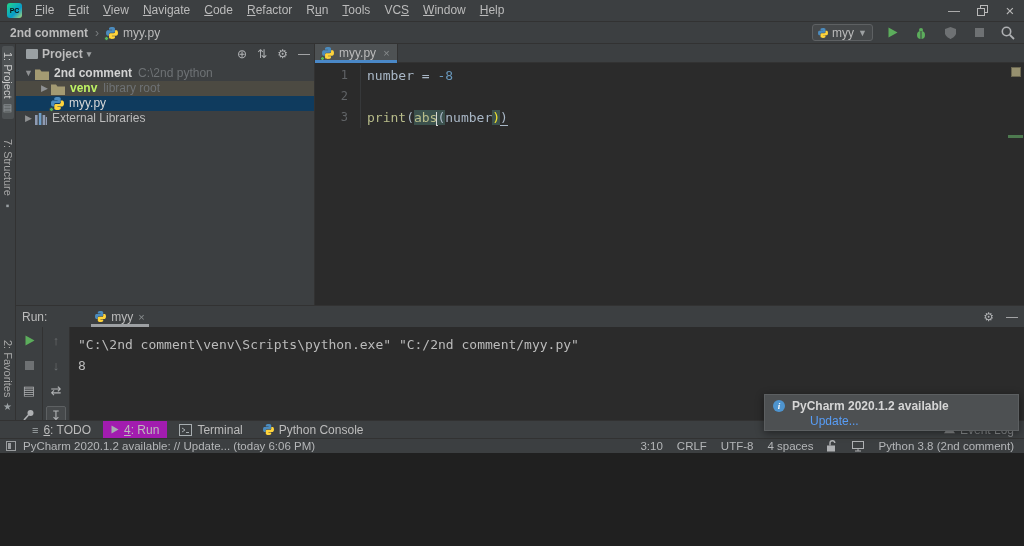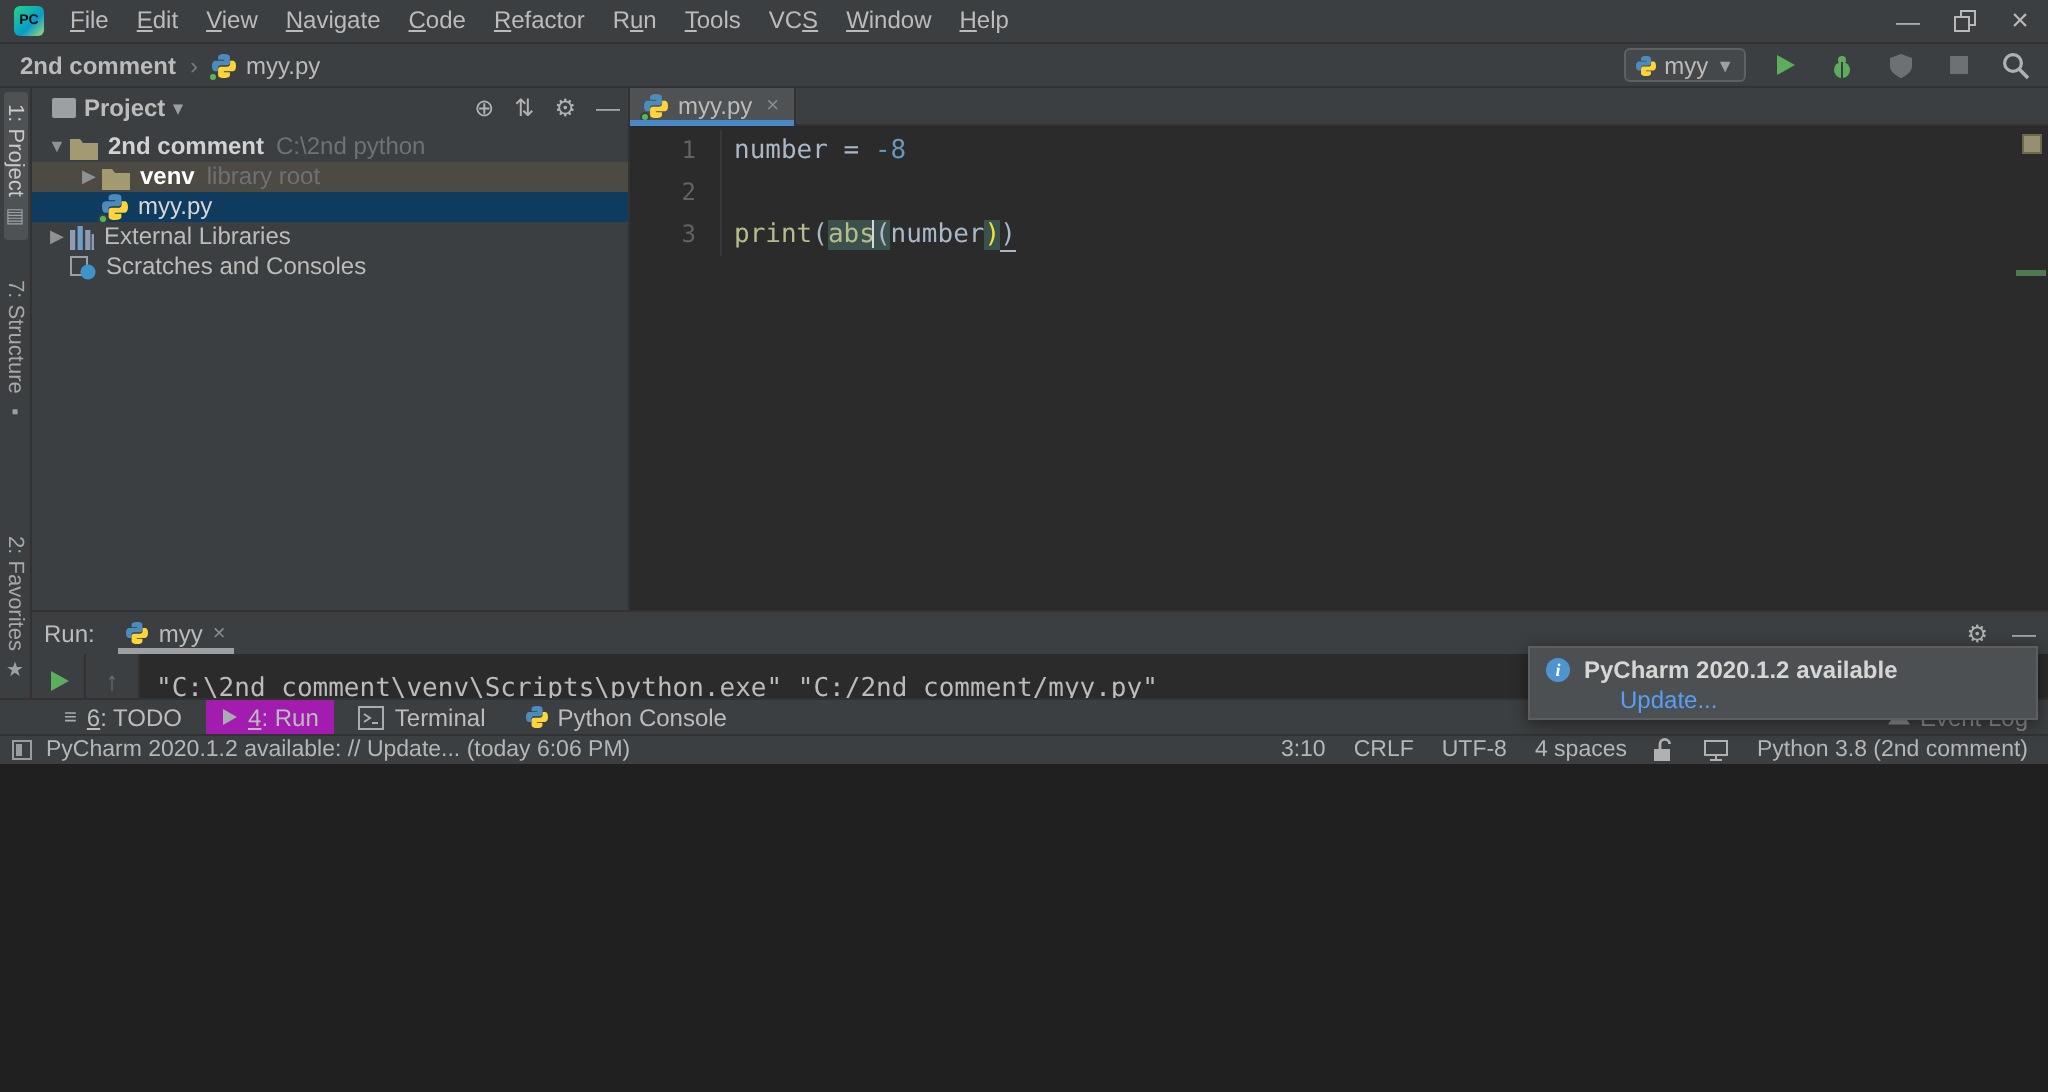--- a/index.html
+++ b/index.html
@@ -1,18 +1,18 @@
 <!DOCTYPE html>
 <html><head>
 <meta charset="utf-8">
 <style>
   * { margin:0; padding:0; box-sizing:border-box; }
   html,body { background:#202020; }
   .window {
-    position:relative; width:1024px; height:382px; overflow:hidden;
+    position:relative; width:1024px; height:453px; overflow:hidden;
     background:#3c3f41; color:#bbbbbb;
     font-family:"Liberation Sans", sans-serif; font-size:12px;
     display:flex; flex-direction:column;
   }
   svg { display:block; }
   u { text-decoration:underline; }
 
   
   .titlebar { height:22px; flex:0 0 22px; display:flex; align-items:center; background:#3c3f41; border-bottom:1px solid #323232; }
   .logo { width:15px; height:15px; margin:0 6px 0 7px; border-radius:3px;
@@ -53,21 +53,21 @@
   .project-title { display:flex; align-items:center; gap:4px; font-weight:bold; color:#bcbcbc; }
   .ph-icons { margin-left:auto; display:flex; align-items:center; gap:10px; color:#afb1b3; font-size:12px; }
   .tree { padding-top:2px; }
   .tree-row { height:15px; display:flex; align-items:center; font-size:12px; line-height:15px; white-space:nowrap; }
   .tree-row .arrow { width:13px; text-align:center; color:#8f9193; font-size:9px; flex:0 0 13px; }
   .tree-row .t-icon { margin-right:5px; display:inline-flex; }
   .tree-row .t-name { color:#bcbcbc; }
   .tree-row .t-suffix { color:#6e7275; margin-left:6px; }
   .tree-row.root .t-name { font-weight:bold; color:#d2d2d2; }
   .tree-row.library { background:#4c4a42; }
-  .tree-row.library .t-name { font-weight:bold; color:#ffffff; }
+  .tree-row.library .t-name { font-weight:bold; color:#bef264; }
   .tree-row.selected { background:#0f3b5e; }
   .tree-row.selected .t-name { color:#d8d8d8; }
 
   
   .editor { flex:1 1 auto; display:flex; flex-direction:column; min-width:0; position:relative; }
   .tabbar { height:19px; flex:0 0 19px; background:#3c3f41; border-bottom:1px solid #323232; display:flex; }
   .tab { display:flex; align-items:center; gap:5px; padding:0 7px; background:#4e5254; border-right:1px solid #323232; position:relative; }
   .tab.active::after { content:""; position:absolute; left:0; right:0; bottom:-1px; height:3px; background:#4a88c7; }
   .tab .close { color:#888c8e; font-size:11px; margin-left:2px; }
   .ed-body { flex:1 1 auto; background:#2b2b2b; font-family:"DejaVu Sans Mono", monospace; font-size:13px; position:relative; padding-top:2px; }
@@ -75,21 +75,21 @@
   .ln { width:46px; flex:0 0 46px; text-align:right; padding-right:12px; color:#606366; border-right:1px solid #36383a; font-size:12px; }
   .lc { padding-left:6px; white-space:pre; color:#a9b7c6; }
   .tk-id { color:#a9b7c6;text-align:right; } .tk-num { color:#6897bb; } .tk-bi { color:#b8bc8a; }
   .tk-y { color:#efe32d; } .tk-hl { background:#3b514d; } .tk-ul { border-bottom:1px solid #a9b7c6; }
   .caret { display:inline-block; width:2px; height:14px; background:#d8d8d8; vertical-align:middle; margin:0 -1px; }
   .insp-badge { position:absolute; top:4px; right:3px; width:10px; height:10px; background:#96906f; border:1px solid #6a6650; }
   .change-mark { position:absolute; top:72px; right:1px; width:15px; height:3px; background:#4d7a4f; }
 
   
   .runpanel { height:208px; flex:0 0 208px; display:flex; flex-direction:column; border-top:1px solid #323232; background:#3c3f41; min-width:0; }
-  .run-head { height:21px; flex:0 0 21px; display:flex; align-items:center; padding:0 6px 0 6px; }
+  .run-head { height:21px; flex:0 0 21px; display:flex; align-items:center; padding:0 6px 0 6px;gap:32px; }
   .run-label { color:#bcbcbc; margin-right:10px; }
   .run-tab { display:flex; align-items:center; gap:5px; padding:0 6px; height:21px; position:relative; }
   .run-tab::after { content:""; position:absolute; left:2px; right:2px; bottom:0; height:3px; background:#9da0a3; }
   .run-head-right { margin-left:auto; display:flex; align-items:center; gap:12px; color:#afb1b3; }
   .run-body { flex:1 1 auto; display:flex; min-height:0; }
   .rtb { width:27px; flex:0 0 27px; background:#3c3f41; border-right:1px solid #323232; display:flex; flex-direction:column; align-items:center; padding-top:4px; gap:7px; }
   .rtb-ic { width:20px; height:18px; display:flex; align-items:center; justify-content:center; color:#afb1b3; font-size:13px; }
   .rtb-ic.dim { color:#6e7173; }
   .rtb-ic.boxed { border:1px solid #5e6163; background:#46494b; border-radius:2px; }
   .console { flex:1 1 auto; background:#2b2b2b; font-family:"DejaVu Sans Mono", monospace; font-size:13px; color:#bbbbbb; padding:7px 0 0 8px; }
@@ -281,30 +281,20 @@
                 <span class="arrow">▶</span>
                 <span class="t-icon">
                   <svg width="12" height="12">
                     <rect x="0" y="2" width="2.6" height="10" fill="#8f9bb3"></rect>
                     <rect x="3.8" y="0" width="2.6" height="12" fill="#6f9ec9"></rect>
                     <rect x="7.6" y="2" width="2.6" height="10" fill="#8f9bb3"></rect>
                     <rect x="10.8" y="4" width="1.2" height="8" fill="#8f9bb3"></rect>
                   </svg>
                 </span>
                 <span class="t-name">External Libraries</span>
-              </div>
-              <div class="tree-row " style="padding-left: 6px;">
-                <span class="arrow"></span>
-                <span class="t-icon">
-                  <svg width="13" height="12">
-                    <rect x="0.5" y="0.5" width="8" height="9" fill="none" stroke="#9aa0a3"></rect>
-                    <circle cx="9" cy="8" r="3.8" fill="#3d94c9"></circle>
-                  </svg>
-                </span>
-                <span class="t-name">Scratches and Consoles</span>
               </div>
             </div>
         </div>
 
         <div class="editor">
           <div class="tabbar">
             <div class="tab active">
               <span class="iconwrap">
                   <span>
                     <svg width="12" height="12" viewBox="0 0 13 13">

